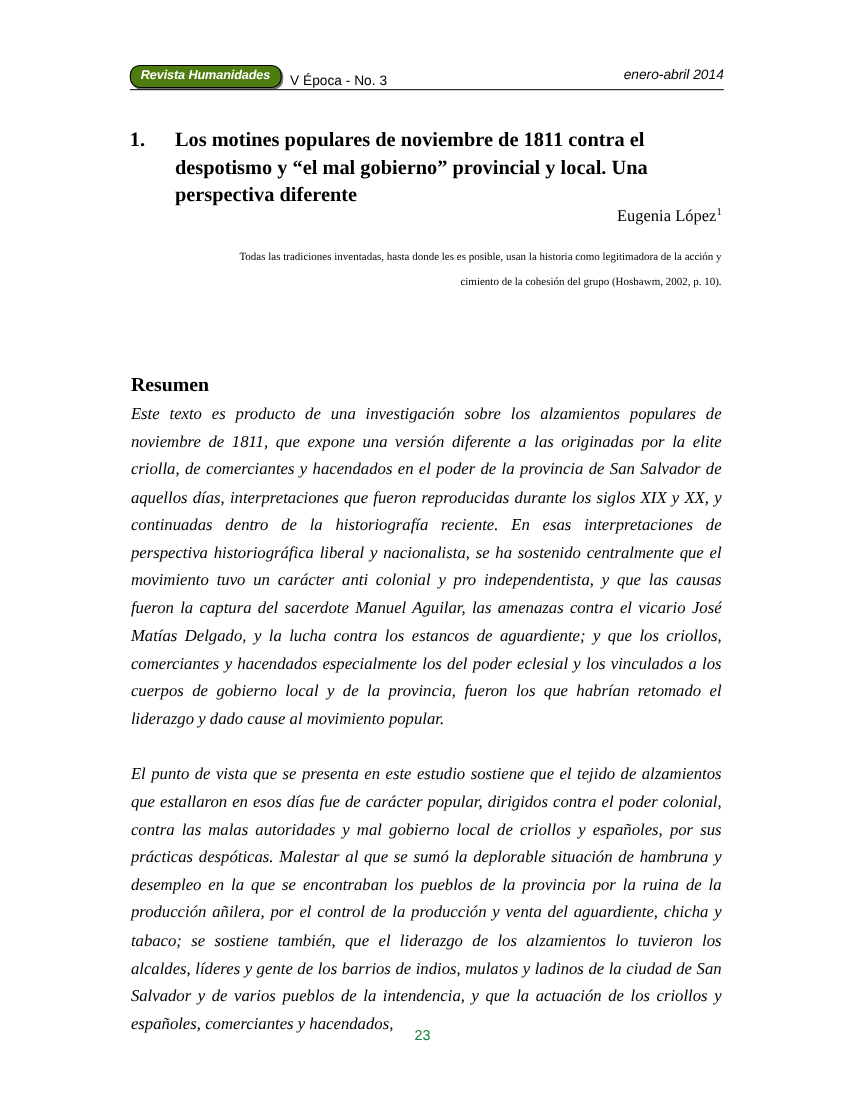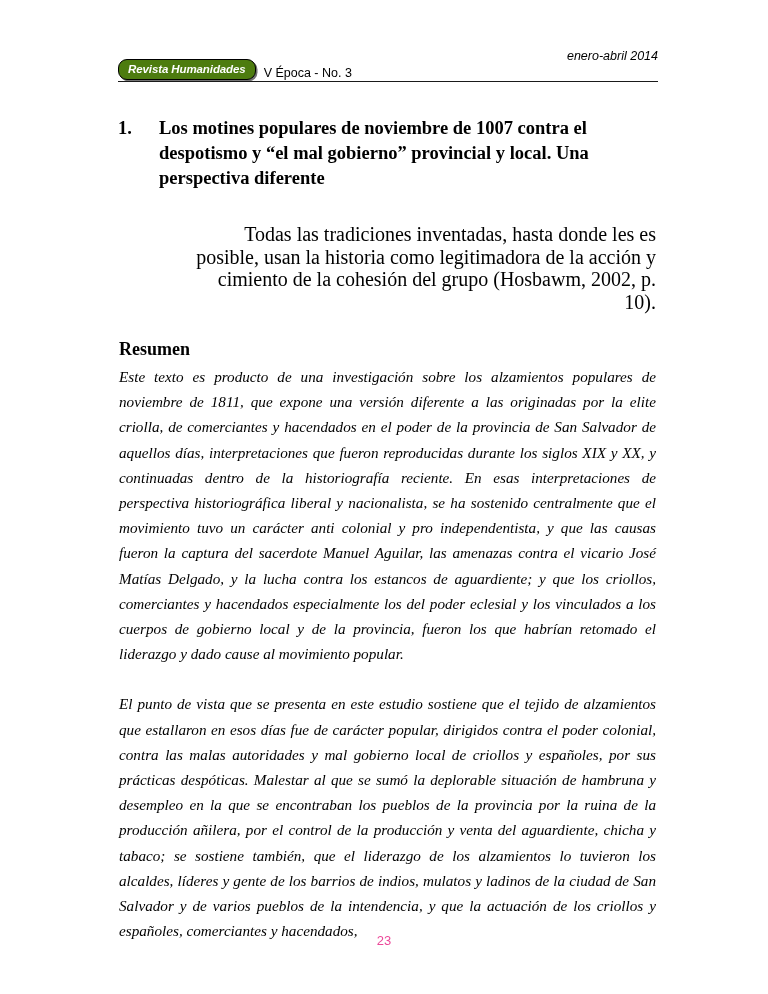--- a/index.html
+++ b/index.html
@@ -64,21 +64,21 @@
     top: -1px;
     white-space: nowrap;
   }
   .runhead-date {
     font-family: "Liberation Sans", "DejaVu Sans", sans-serif;
     font-style: italic;
     font-size: 12.5px;
     line-height: 1;
     position: absolute;
     right: 0;
-    bottom: 18px;
+    bottom: 6px;
     white-space: nowrap;
   }
   .runhead-rule {
     position: absolute;
     left: 0;
     top: 21px;
     width: 540px;
     height: 1px;
     background: #1a1a1a;
   }
@@ -118,21 +118,21 @@
     line-height: 0;
   }
 
   
   .epigraph {
     position: absolute;
     left: 190px;
     top: 223px;
     width: 466px;
     text-align: right;
-    font-size: 20px;
+    font-size: 10px;
     line-height: 22.5px;
   }
 
   
   .section-heading {
     position: absolute;
     left: 119px;
     top: 324px;
     font-weight: bold;
     font-size: 18px;
@@ -159,42 +159,45 @@
 
   
   .folio {
     position: absolute;
     left: 0;
     top: 933px;
     width: 768px;
     text-align: center;
     font-family: "Liberation Sans", "DejaVu Sans", sans-serif;
     font-size: 13px;
-    color: #ec4899;
+    color: #15803d;
   }
 </style>
 </head>
 <body>
 
 <div class="page">
 
   <div class="runhead">
     <div class="runhead-row">
       <span class="journal-badge">Revista Humanidades</span>
       <span class="runhead-epoca">V Época - No. 3</span>
       <span class="runhead-date">enero-abril 2014</span>
     </div>
     <div class="runhead-rule"></div>
   </div>
 
   <h1 class="article-title">
     <span class="title-num">1.</span>
-    <span class="title-text">Los motines populares de noviembre de 1007 contra el despotismo y “el mal gobierno” provincial y local. Una perspectiva diferente</span>
+    <span class="title-text">Los motines populares de noviembre de 1811 contra el despotismo y “el mal gobierno” provincial y local. Una perspectiva diferente</span>
   </h1>
 
+  <div class="author-line">
+    <span>Eugenia López</span><sup>1</sup>
+  </div>
 
   <div class="epigraph">Todas las tradiciones inventadas, hasta donde les es posible, usan la historia como legitimadora de la acción y cimiento de la cohesión del grupo (Hosbawm, 2002, p. 10).</div>
 
   <h2 class="section-heading">Resumen</h2>
 
   <div class="body-block">
     <p class="body-par">Este texto es producto de una investigación sobre los alzamientos populares de noviembre de 1811, que expone una versión diferente a las originadas por la elite criolla, de comerciantes y hacendados en el poder de la provincia de San Salvador de aquellos días, interpretaciones que fueron reproducidas durante los siglos XIX y XX, y continuadas dentro de la historiografía reciente. En esas interpretaciones de perspectiva historiográfica liberal y nacionalista, se ha sostenido centralmente que el movimiento tuvo un carácter anti colonial y pro independentista, y que las causas  fueron la captura del sacerdote Manuel Aguilar, las amenazas contra el vicario José Matías Delgado, y la lucha contra los estancos de aguardiente; y que los criollos, comerciantes y hacendados especialmente los del poder eclesial y los vinculados a los cuerpos de gobierno local y de la provincia, fueron los que habrían retomado el liderazgo y dado cause al movimiento popular.</p>
     <p class="body-par">El punto de vista que se presenta en este estudio sostiene que el tejido de alzamientos que estallaron en esos días fue de carácter popular, dirigidos contra el poder colonial, contra las malas autoridades y mal gobierno local de criollos y españoles, por sus prácticas despóticas. Malestar al que se sumó la deplorable situación de hambruna y desempleo en la que se encontraban los pueblos de la provincia por la ruina de la producción añilera, por el control de la producción y venta del aguardiente, chicha y tabaco; se sostiene también, que el liderazgo de los alzamientos lo tuvieron los alcaldes, líderes y gente de los barrios de indios, mulatos y ladinos de la ciudad de San Salvador y de varios pueblos de la intendencia, y que la actuación de los criollos y españoles, comerciantes y hacendados,</p>
   </div>
 

